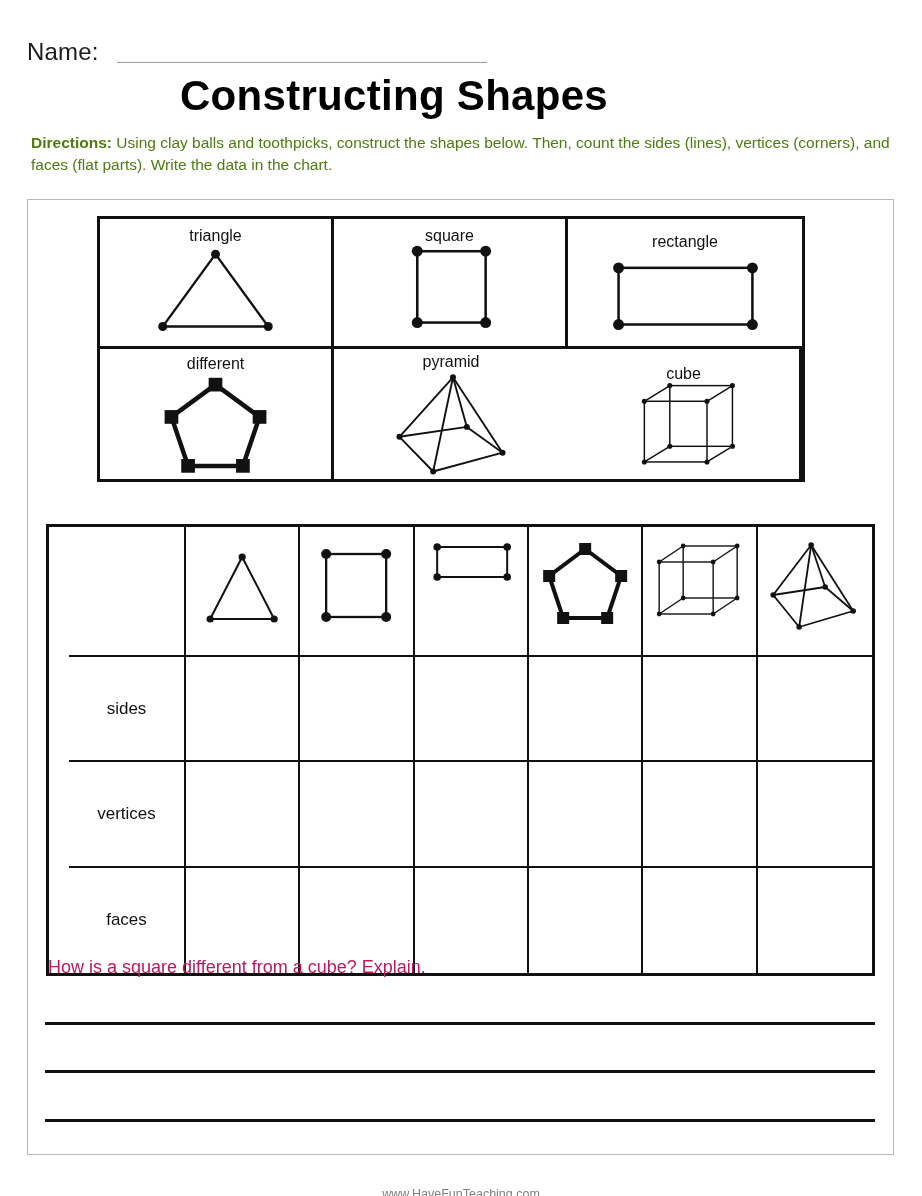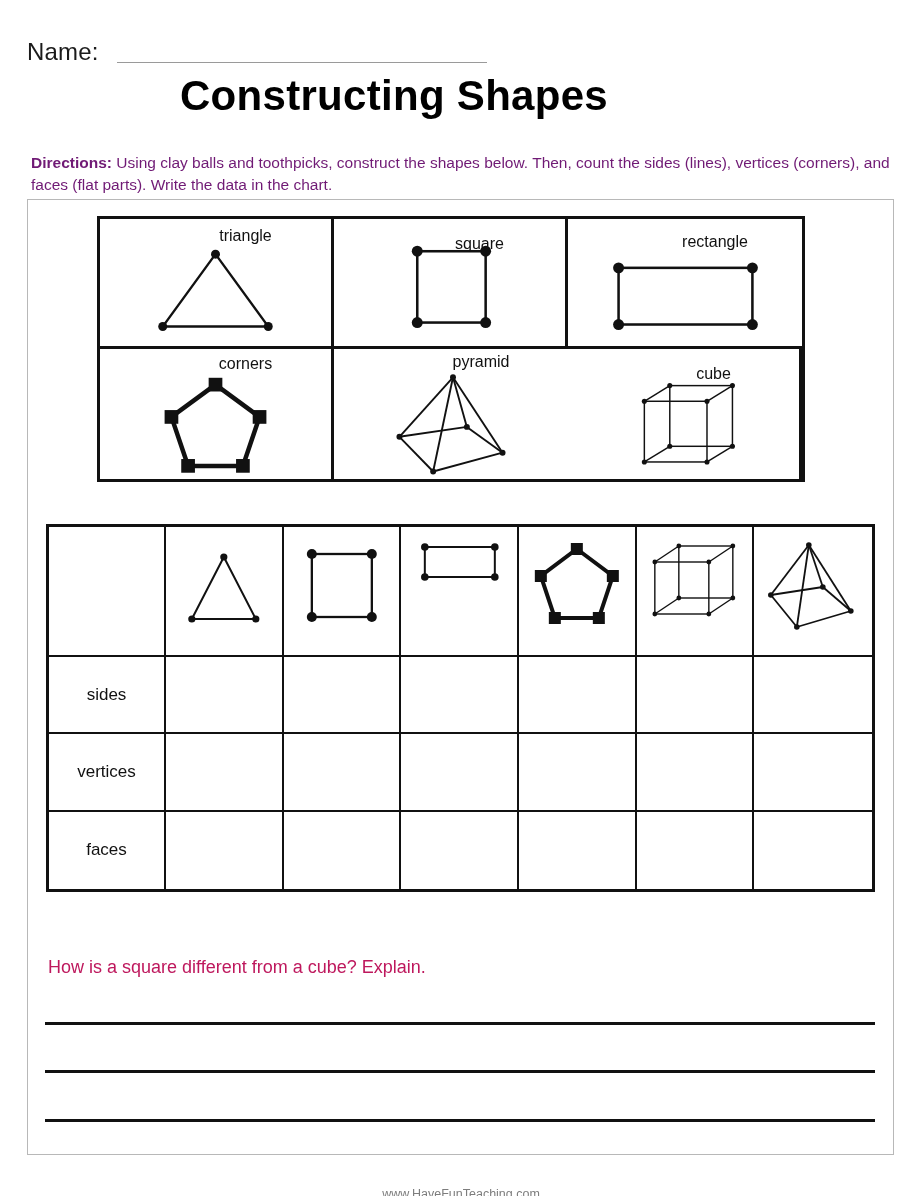--- a/index.html
+++ b/index.html
@@ -51,25 +51,25 @@
     font-size: 42px;
     font-weight: bold;
     letter-spacing: 0.3px;
     color: #000000;
   }
 
   
   .directions {
     position: absolute;
     left: 31px;
-    top: 152px;
+    top: 132px;
     width: 866px;
     font-size: 15.5px;
     line-height: 1.42;
-    color: #701a75;
+    color: #4d7c0f;
   }
   .directions b { font-weight: bold; }
 
   
   .page-frame {
     position: absolute;
     left: 27px;
     top: 199px;
     width: 867px;
     height: 956px;
@@ -101,41 +101,41 @@
   }
   .ex-cell.c3 { border-right: none; }
   .ex-cell.r2 { border-bottom: none; }
   .ex-label {
     position: absolute;
     width: 100%;
     text-align: center;
     font-size: 16px;
     color: #111111;
     z-index: 2;
-    padding-left: 30px;
   }
   .ex-art {
     position: absolute;
     left: 0; top: 0;
     width: 100%; height: 100%;
   }
 
   
   .data-table {
     position: absolute;
     left: 46px;
     top: 524px;
     width: 829px;
-    height: 368px;
+    height: 452px;
     border: 3px solid #111111;
     box-sizing: border-box;
     background: #ffffff;
     display: grid;
     grid-template-columns: 117px repeat(6, 1fr);
     grid-template-rows: 130px 1fr 1fr 1fr;
+    padding-left: 20px;
   }
   .tcell {
     position: relative;
     border-right: 2.5px solid #111111;
     border-bottom: 2.5px solid #111111;
     box-sizing: border-box;
     overflow: hidden;
   }
   .tcell.last-col { border-right: none; }
   .tcell.last-row { border-bottom: none; }
@@ -202,21 +202,21 @@
     <div class="ex-label" style="top:8px">triangle</div>
     <svg class="ex-art" viewBox="0 0 236 130">
       <polygon points="118,36 172,110 64,110" fill="none" stroke="#111" stroke-width="2.4"></polygon>
       <circle cx="118" cy="36" r="4.6" fill="#111"></circle>
       <circle cx="172" cy="110" r="4.6" fill="#111"></circle>
       <circle cx="64" cy="110" r="4.6" fill="#111"></circle>
     </svg>
   </div>
 
   <div class="ex-cell c2 r1">
-    <div class="ex-label" style="top:16px">square</div>
+    <div class="ex-label" style="top:8px">square</div>
     <svg class="ex-art" viewBox="0 0 236 130">
       <rect x="85" y="33" width="70" height="73" fill="none" stroke="#111" stroke-width="2.6"></rect>
       <circle cx="85" cy="33" r="5.6" fill="#111"></circle>
       <circle cx="155" cy="33" r="5.6" fill="#111"></circle>
       <circle cx="85" cy="106" r="5.6" fill="#111"></circle>
       <circle cx="155" cy="106" r="5.6" fill="#111"></circle>
     </svg>
   </div>
 
   <div class="ex-cell c3 r1">
@@ -224,21 +224,21 @@
     <svg class="ex-art" viewBox="0 0 236 130">
       <rect x="50" y="50" width="137" height="58" fill="none" stroke="#111" stroke-width="2.6"></rect>
       <circle cx="50" cy="50" r="5.6" fill="#111"></circle>
       <circle cx="187" cy="50" r="5.6" fill="#111"></circle>
       <circle cx="50" cy="108" r="5.6" fill="#111"></circle>
       <circle cx="187" cy="108" r="5.6" fill="#111"></circle>
     </svg>
   </div>
 
   <div class="ex-cell c1 r2">
-    <div class="ex-label" style="top:6px">corners</div>
+    <div class="ex-label" style="top:6px">different</div>
     <svg class="ex-art" viewBox="0 0 236 130">
       <polygon points="118,35 163,68 146,118 90,118 73,68" fill="none" stroke="#111" stroke-width="4.6"></polygon>
       <rect x="111" y="28" width="14" height="14" fill="#111"></rect>
       <rect x="156" y="61" width="14" height="14" fill="#111"></rect>
       <rect x="139" y="111" width="14" height="14" fill="#111"></rect>
       <rect x="83" y="111" width="14" height="14" fill="#111"></rect>
       <rect x="66" y="61" width="14" height="14" fill="#111"></rect>
     </svg>
   </div>
 

